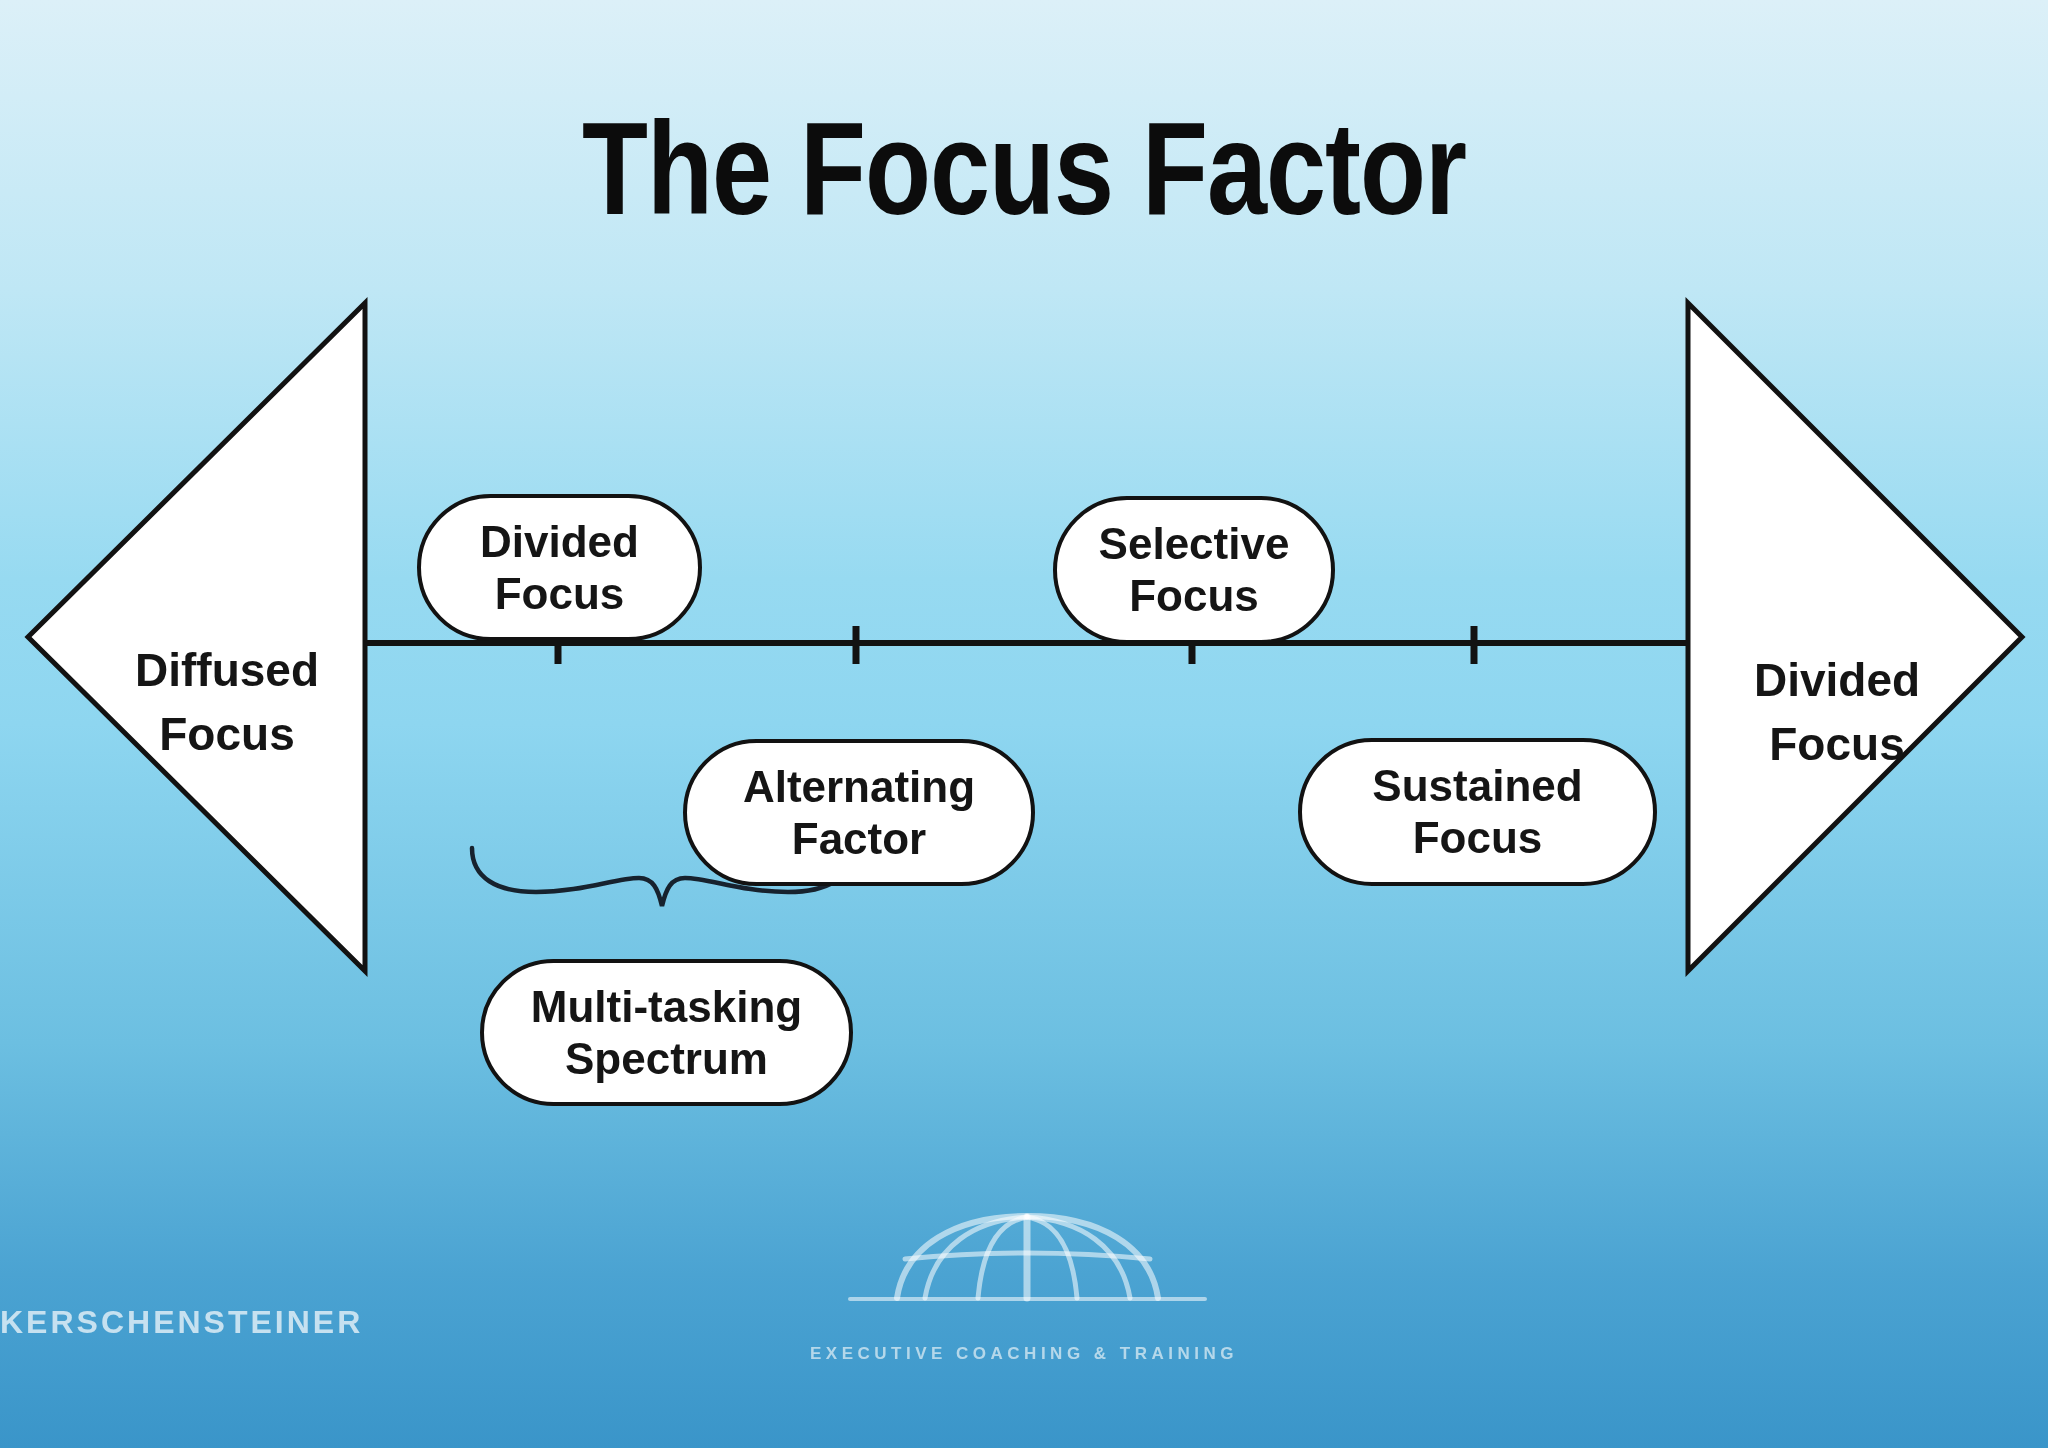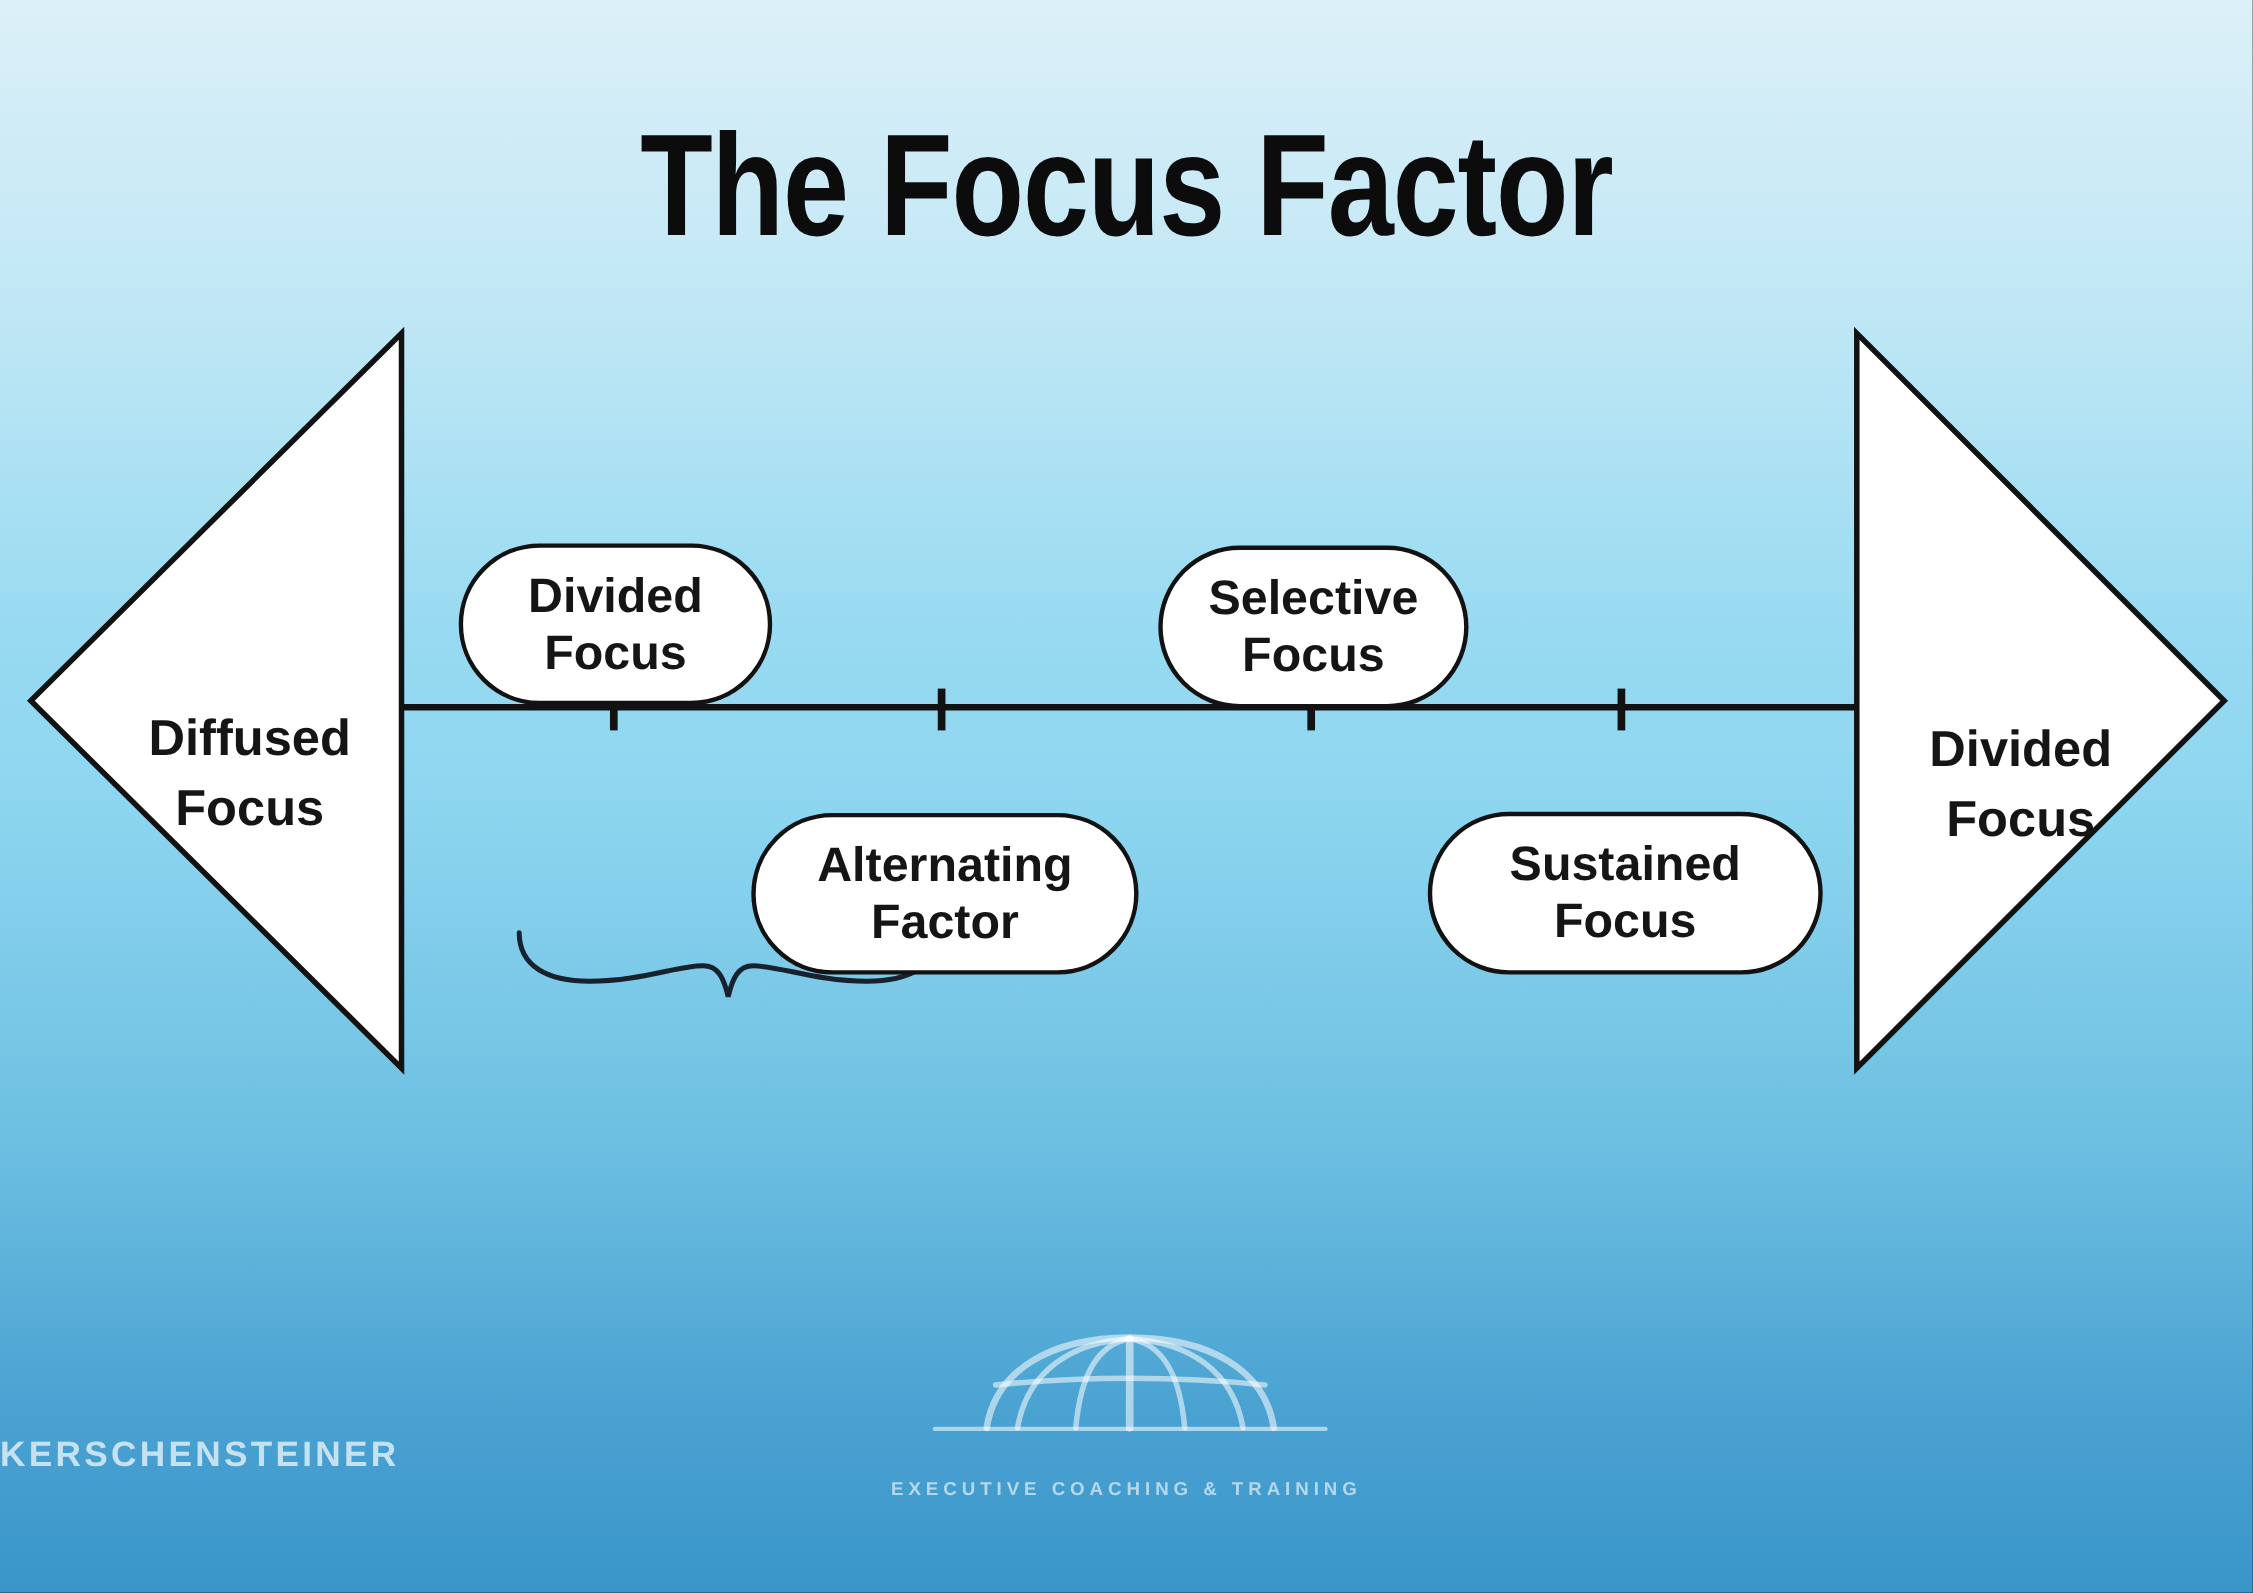--- a/index.html
+++ b/index.html
@@ -119,17 +119,21 @@
 Focus</span>
   </div>
   <div class="pill pill-alternating">
     <span>Alternating
 Factor</span>
   </div>
   <div class="pill pill-sustained">
     <span>Sustained
 Focus</span>
   </div>
+  <div class="pill pill-multitasking">
+    <span>Multi-tasking
+Spectrum</span>
+  </div>
 
   <div class="footer-brand">KERSCHENSTEINER</div>
   <div class="footer-tagline">EXECUTIVE COACHING &amp; TRAINING</div>
 
 </div>
 
 </body></html>

